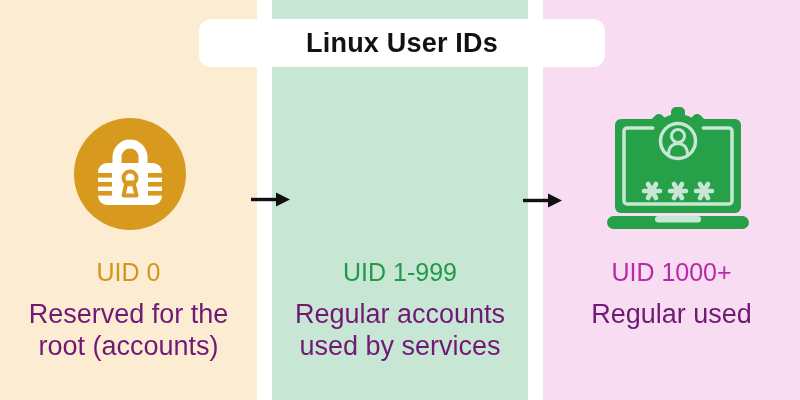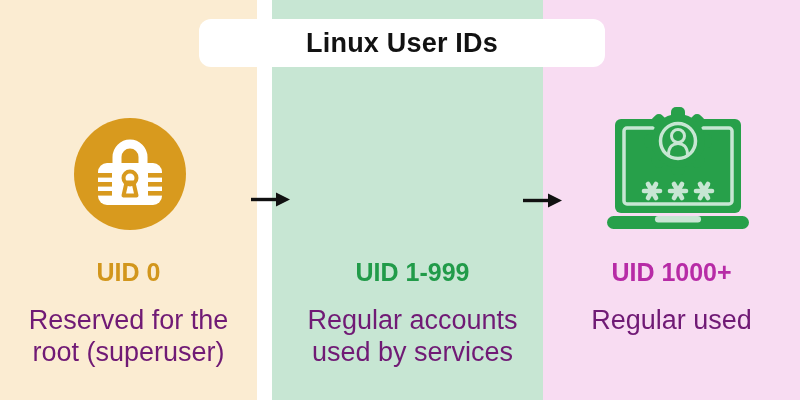--- a/index.html
+++ b/index.html
@@ -2,39 +2,39 @@
 <html><head>
 <meta charset="utf-8">
 <style>
   html,body{margin:0;padding:0;}
   body{
     width:800px;height:400px;position:relative;background:#ffffff;overflow:hidden;
     font-family:"Liberation Sans","DejaVu Sans",sans-serif;
   }
   .column{position:absolute;top:0;height:400px;}
   #col-root{left:0;width:257px;background:#fbecd2;}
-  #col-system{left:272px;width:256px;background:#c7e6d3;padding-left:25px;}
+  #col-system{left:272px;width:256px;background:#c7e6d3;}
   #col-regular{left:543px;width:257px;background:#f8dcf2;}
 
   .title-pill{
     position:absolute;left:199px;top:19px;width:406px;height:48px;background:#ffffff;
     border-radius:12px;display:flex;align-items:center;justify-content:center;z-index:6;
   }
   .title-pill span{font-weight:700;font-size:27px;color:#121212;letter-spacing:0.2px;}
 
   .icon-wrap{position:absolute;z-index:3;}
   #lock-wrap{left:74px;top:118px;}
   #laptop-wrap{left:335px;top:103px;}
 
   .arrow{position:absolute;z-index:4;}
   #arrow-1{left:250px;top:191px;}
   #arrow-2{left:522px;top:192px;}
 
   .caption{position:absolute;top:257px;left:0;width:100%;text-align:center;z-index:3;}
-  .caption .heading{font-weight:700;font-size:25px;line-height:30px;margin-bottom:17px;}
+  .caption .heading{font-weight:400;font-size:25px;line-height:30px;margin-bottom:11px;}
   #col-root .heading{color:#d2961c;}
   #col-system .heading{color:#219b49;}
   #col-regular .heading{color:#b72ba6;}
   .caption .body-line{font-size:27px;line-height:32px;color:#701a75;font-weight:500;}
 </style>
 </head>
 <body>
 
 <div class="column" id="col-root">
   <div class="icon-wrap" id="lock-wrap">
@@ -48,21 +48,21 @@
       <rect x="74" y="55" width="14" height="4.6" fill="#d89a1e"></rect>
       <rect x="74" y="64" width="14" height="4.6" fill="#d89a1e"></rect>
       <rect x="74" y="73" width="14" height="4.6" fill="#d89a1e"></rect>
       <circle cx="56" cy="60" r="6.5" fill="none" stroke="#d89a1e" stroke-width="4"></circle>
       <path d="M52.5 64.5 L49.5 77.5 L62.5 77.5 L59.5 64.5 Z" fill="none" stroke="#d89a1e" stroke-width="4" stroke-linejoin="round"></path>
     </svg>
   </div>
   <div class="caption">
     <div class="heading">UID 0</div>
     <div class="body-line">Reserved for the</div>
-    <div class="body-line">root (superuser)</div>
+    <div class="body-line">root (accounts)</div>
   </div>
 </div>
 
 <div class="column" id="col-system">
   <div class="icon-wrap" id="laptop-wrap">
     <svg width="142" height="126" viewBox="0 0 142 126">
 
       <rect x="8" y="16" width="126" height="94" rx="6" fill="#27a04a"></rect>
       <rect x="17" y="25" width="108" height="76" rx="3" fill="none" stroke="#c7e6d3" stroke-width="3.5"></rect>
 

